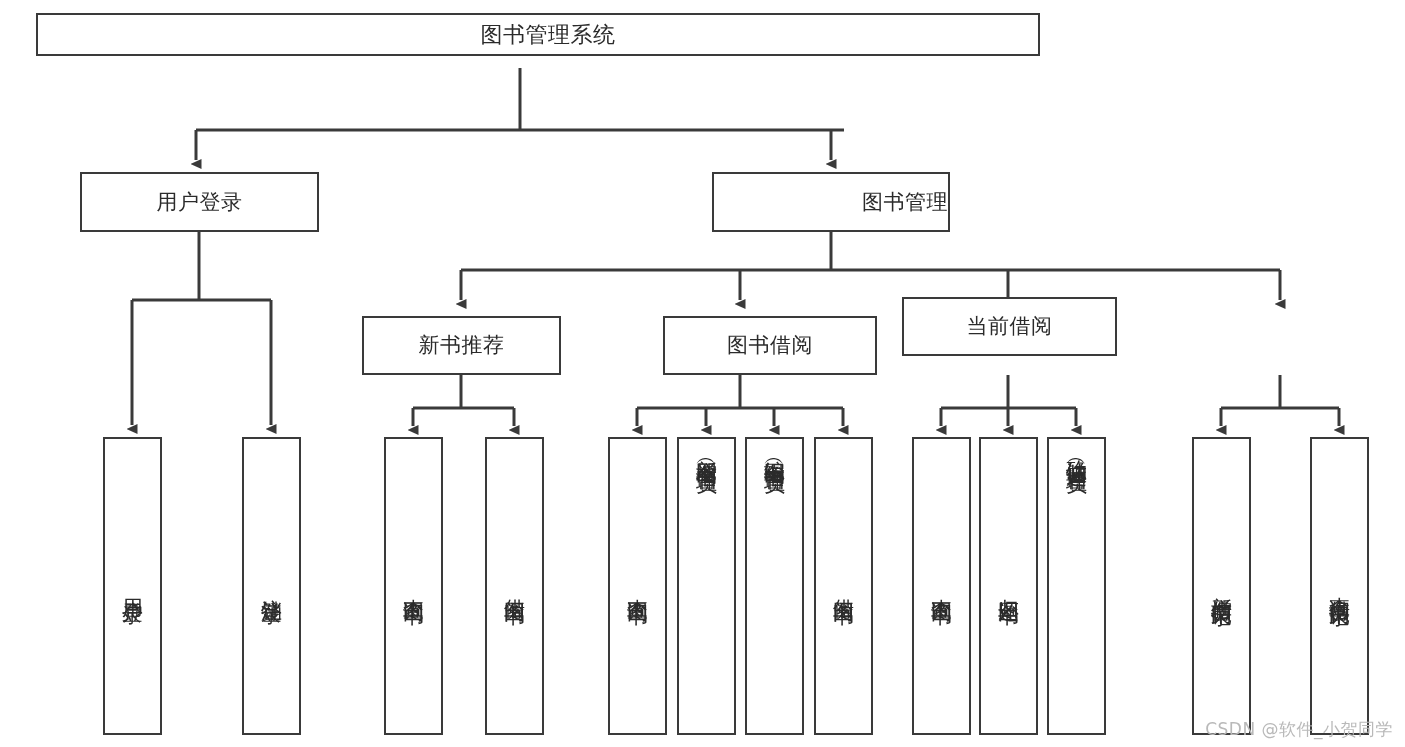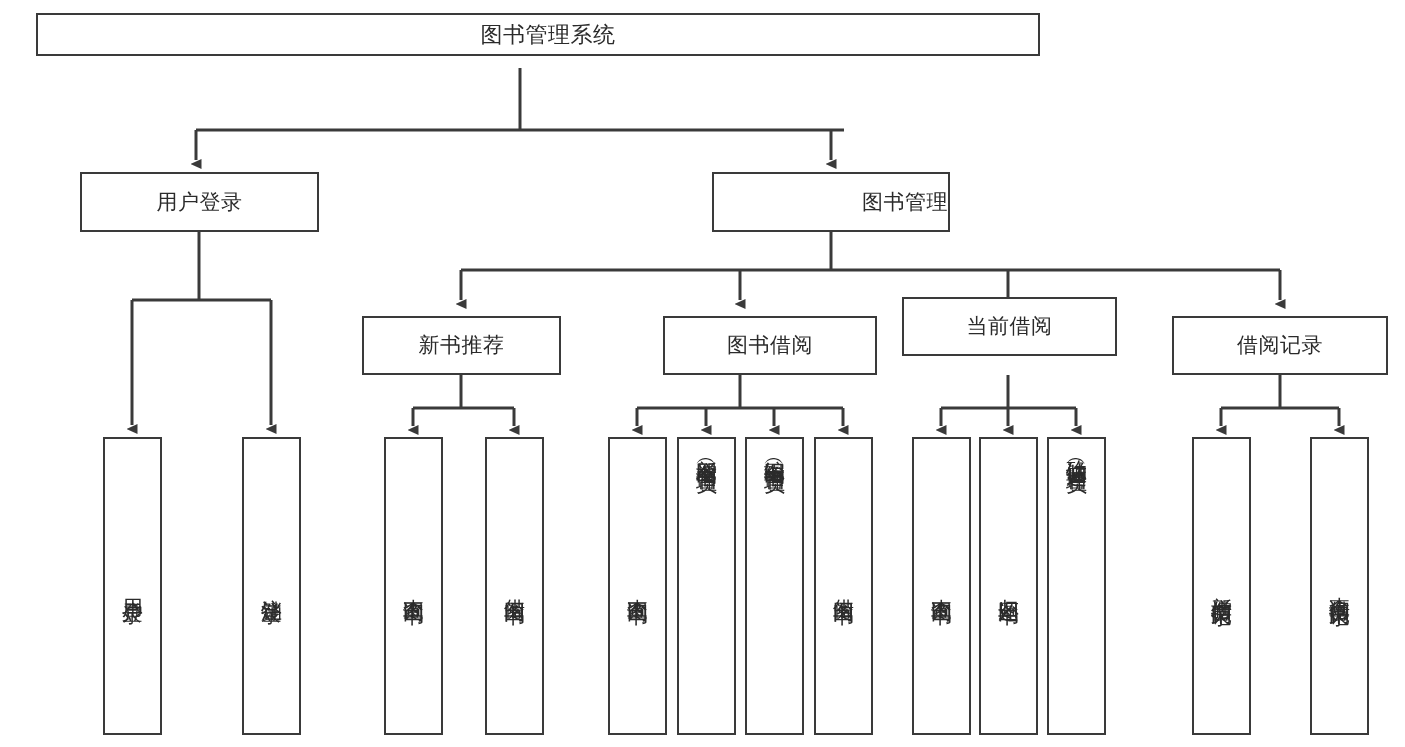--- a/index.html
+++ b/index.html
@@ -150,23 +150,20 @@
 
   <div class="node horiz" style="left:362px; top:316px; width:199px; height:59px;">
     <span class="node-label">新书推荐</span>
   </div>
   <div class="node horiz" style="left:663px; top:316px; width:214px; height:59px;">
     <span class="node-label">图书借阅</span>
   </div>
   <div class="node horiz" style="left:902px; top:297px; width:215px; height:59px;">
     <span class="node-label">当前借阅</span>
   </div>
-  <div class="node horiz" style="left:1172px; top:316px; width:216px; height:59px;">
-    <span class="node-label">借阅记录</span>
-  </div>
 
   <div class="node vert centered" style="left:103px; top:437px; width:59px; height:298px;">
     <span class="node-label">用户登录</span>
   </div>
   <div class="node vert centered" style="left:242px; top:437px; width:59px; height:298px;">
     <span class="node-label">注销登录</span>
   </div>
 
   <div class="node vert centered" style="left:384px; top:437px; width:59px; height:298px;">
     <span class="node-label">查询图书</span>
@@ -198,14 +195,15 @@
     <span class="node-label">确认归还（管理员）</span>
   </div>
 
   <div class="node vert centered" style="left:1192px; top:437px; width:59px; height:298px;">
     <span class="node-label">新增借阅记录</span>
   </div>
   <div class="node vert centered" style="left:1310px; top:437px; width:59px; height:298px;">
     <span class="node-label">查询借阅记录</span>
   </div>
 
+  <div class="watermark">CSDN @软件_小贺同学</div>
 
 </div>
 
 </body></html>

